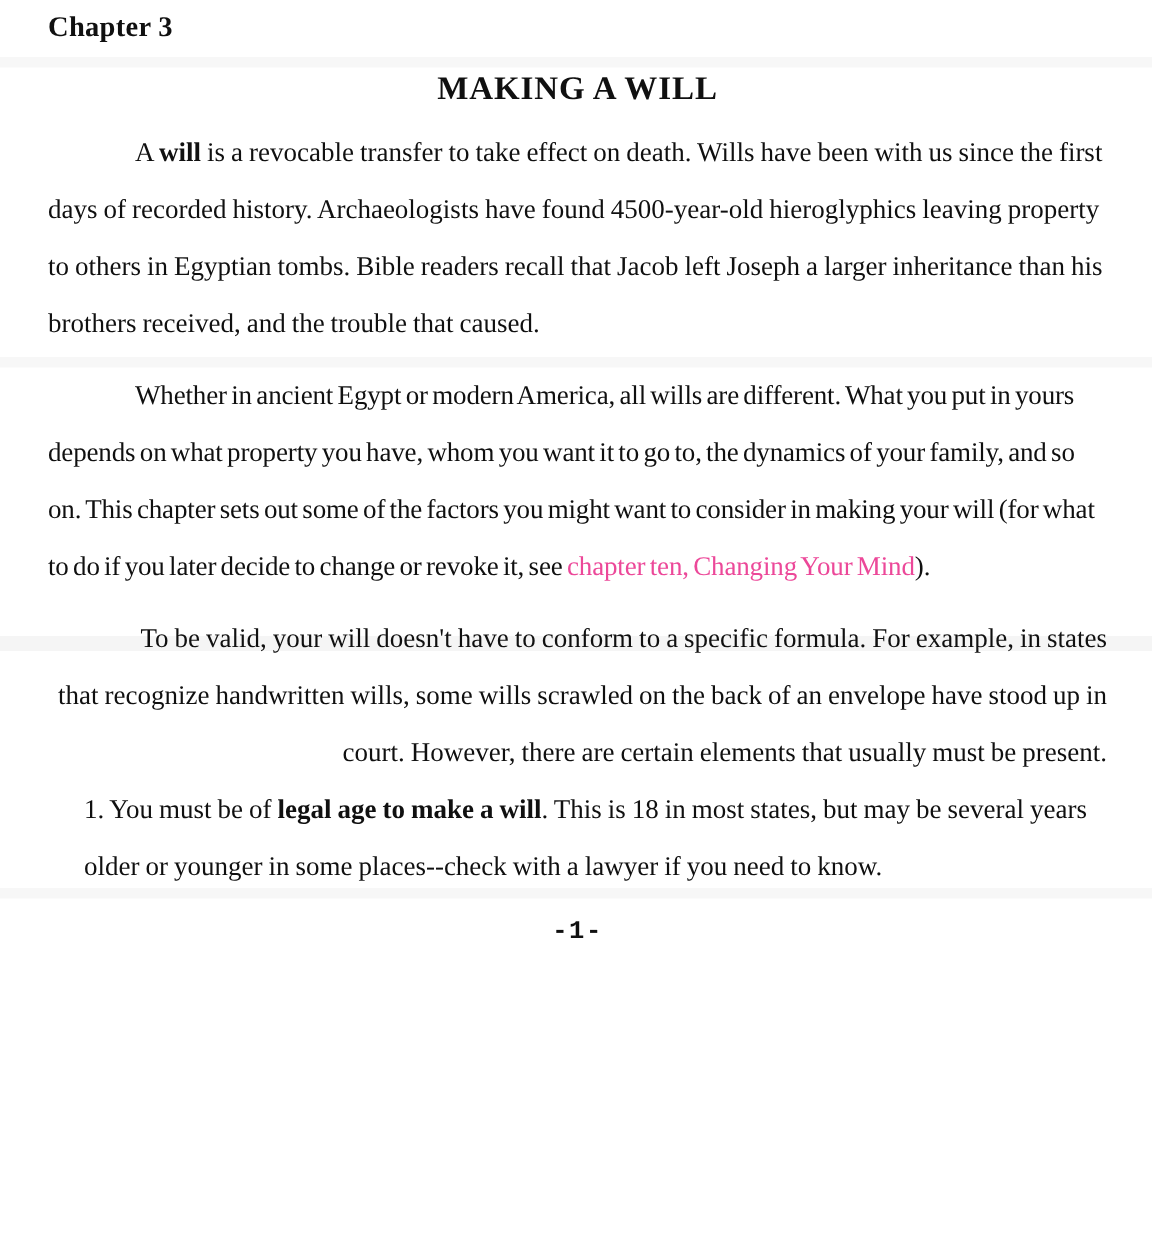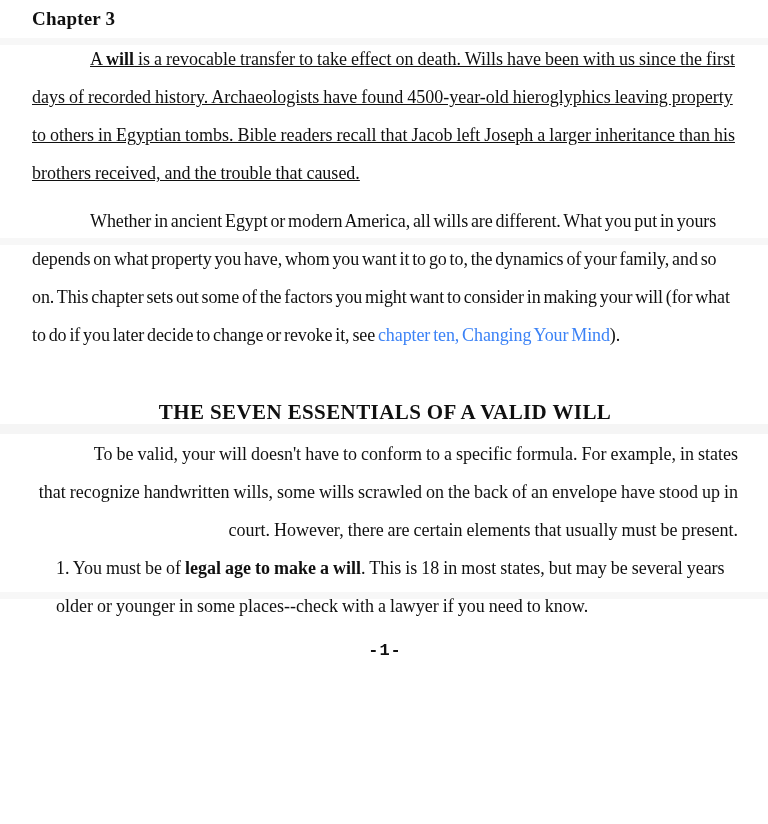--- a/index.html
+++ b/index.html
@@ -54,28 +54,28 @@
     letter-spacing: 0.4px;
   }
   p.body {
     margin: 0;
     font-size: 18px;
     line-height: 38px;
     word-spacing: -0.5px;
     text-align: left;
   }
   p.indent { text-indent: 58px; }
-  p.p1 { margin-top: 10px; text-decoration: underline; }
+  p.p1 { margin-top: 10px; }
   p.p2 { margin-top: 10px; word-spacing: -1.5px; letter-spacing: -0.1px; }
   p.p3 { margin-top: 10px; text-align: right; }
   p.item { margin-top: 0; margin-left: 24px; }
   p.item2 { word-spacing: -1.8px; letter-spacing: -0.15px; }
   .bold-run { font-weight: bold; }
   .inline-link {
-    color: #3b82f6;
+    color: #ec4899;
     text-decoration: none;
     cursor: pointer;
   }
   .footer {
     margin-top: 16px;
     text-align: center;
     font-family: "Liberation Mono", "DejaVu Sans Mono", monospace;
     font-size: 17px;
     font-weight: bold;
     letter-spacing: 1px;
@@ -86,26 +86,26 @@
 
 <div class="scan-band band-1"></div>
 <div class="scan-band band-2"></div>
 <div class="scan-band band-3"></div>
 <div class="scan-band band-4"></div>
 
 <div class="page">
 
   <div class="chapter">Chapter 3</div>
 
+  <h1 class="title">MAKING A WILL</h1>
 
   <p class="body indent p1"><span>A </span><span class="bold-run">will</span><span> is a revocable transfer to take effect on death.  Wills have been with us since the first days of recorded history.  Archaeologists have found 4500-year-old hieroglyphics leaving property to others in Egyptian tombs.  Bible readers recall that Jacob left Joseph a larger inheritance than his brothers received, and the trouble that caused.</span></p>
 
   <p class="body indent p2"><span>Whether in ancient Egypt or modern America, all wills  are different. What you put in yours depends on what property you have, whom you want it to go to, the dynamics of your family, and so on.  This chapter sets out some of the factors you might want to consider in making your will  (for what to do if you later decide to change or revoke it, see </span><span class="inline-link">chapter ten, Changing Your Mind</span><span>).</span></p>
 
-  <h2 class="section-title">THE SEVEN ESSENTIALS OF A VALID WILL</h2>
 
   <p class="body indent p3">To be valid, your will doesn't have to conform to a specific formula.  For example, in states that recognize handwritten wills, some wills scrawled on the back of an envelope have stood up in court.  However, there are certain elements that usually must be present.</p>
 
   <p class="body item"><span>1. You must be of </span><span class="bold-run">legal age to make a will</span><span>.  This is 18 in most states,  but may be several years older or younger in some places--check with a lawyer if you need to know.</span></p>
 
 
   <div class="footer">-1-</div>
 
 </div>
 

